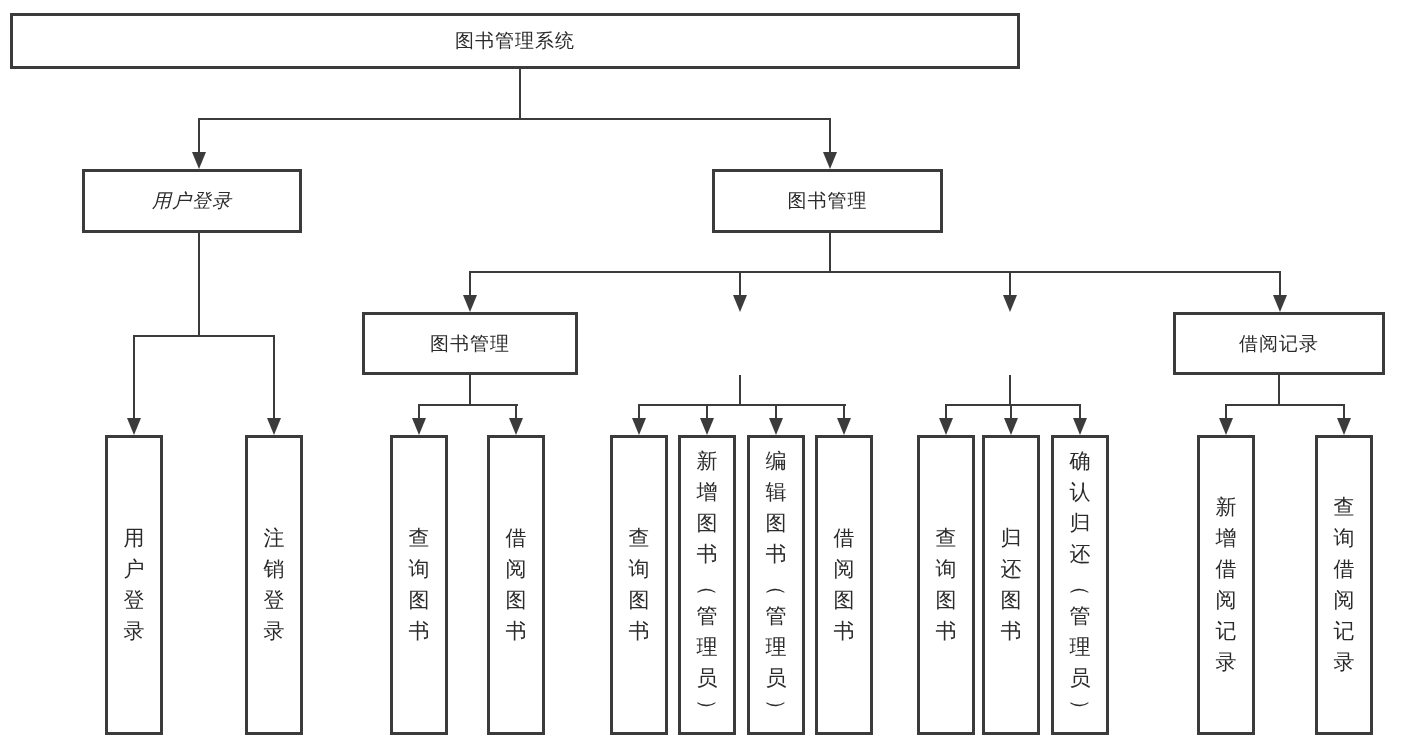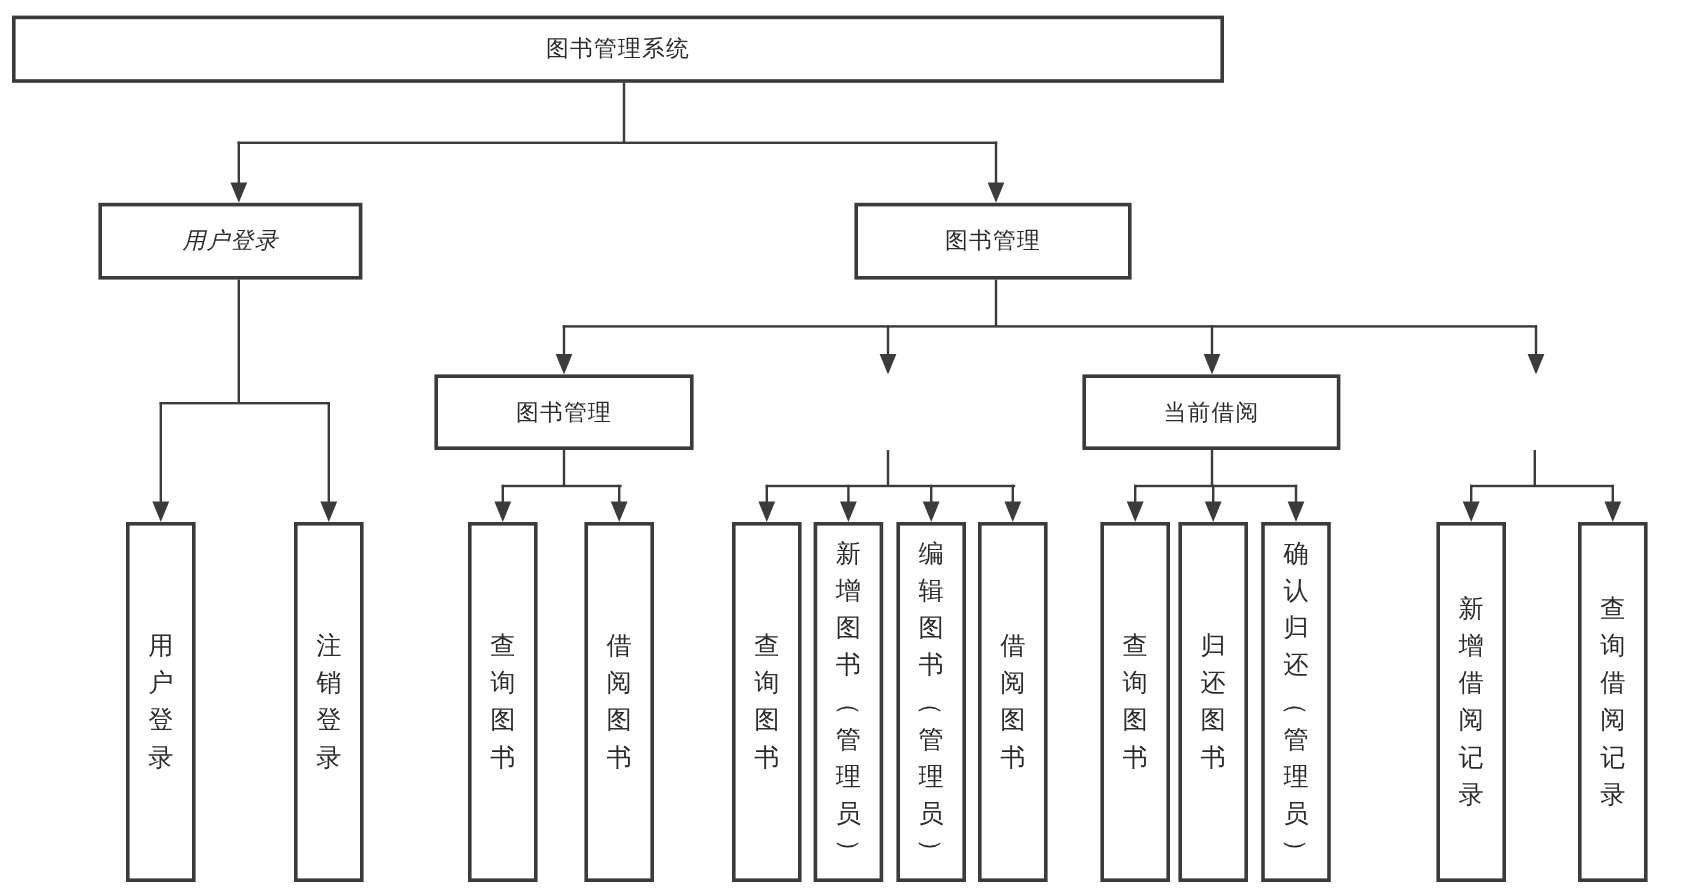--- a/index.html
+++ b/index.html
@@ -76,22 +76,22 @@
   <div class="vline" style="left:739px;top:271px;width:2px;height:26px;"></div>
   <div class="arrow" style="left:733px;top:295px;"></div>
   <div class="vline" style="left:1009px;top:271px;width:2px;height:26px;"></div>
   <div class="arrow" style="left:1003px;top:295px;"></div>
   <div class="vline" style="left:1279px;top:271px;width:2px;height:26px;"></div>
   <div class="arrow" style="left:1273px;top:295px;"></div>
 
   <div class="box" style="left:362px;top:312px;width:216px;height:63px;">
     <span>图书管理</span>
   </div>
-  <div class="box" style="left:902px;top:312px;width:215px;height:63px;">
-    <span>当前借阅</span>
+  <div class="box" style="left:1173px;top:312px;width:212px;height:63px;">
+    <span>借阅记录</span>
   </div>
 
   <div class="vline" style="left:469px;top:375px;width:2px;height:30px;"></div>
   <div class="hline" style="left:418px;top:404px;width:100px;height:2px;"></div>
   <div class="vline" style="left:418px;top:404px;width:2px;height:15px;"></div>
   <div class="arrow" style="left:412px;top:418px;"></div>
   <div class="vline" style="left:515px;top:404px;width:2px;height:15px;"></div>
   <div class="arrow" style="left:509px;top:418px;"></div>
 
   <div class="vline" style="left:739px;top:375px;width:2px;height:30px;"></div>

